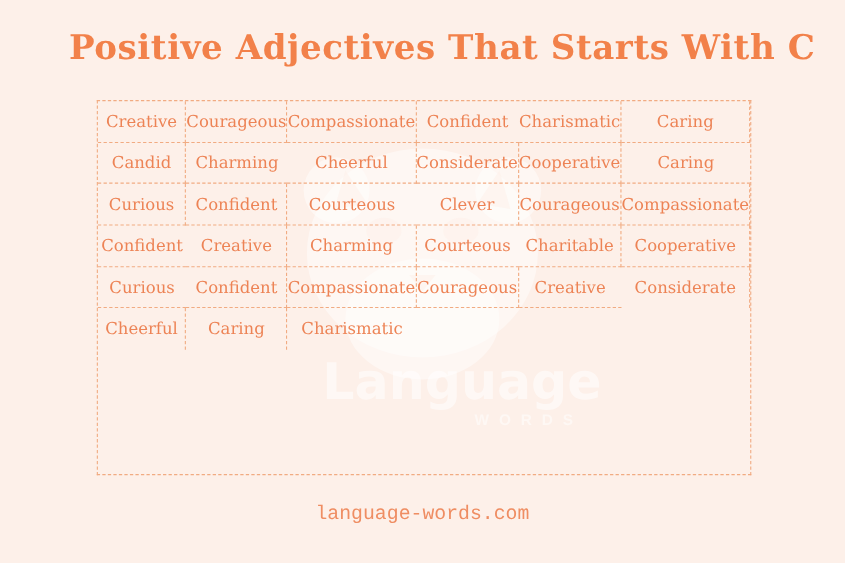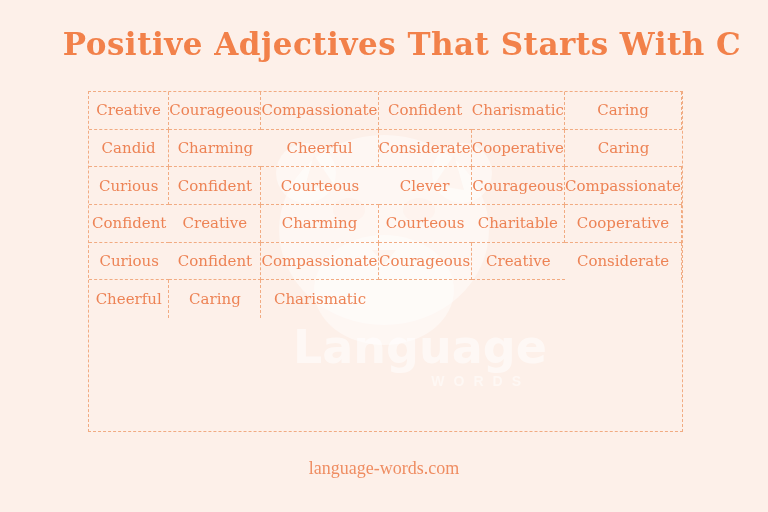--- a/index.html
+++ b/index.html
@@ -83,21 +83,21 @@
   .cell.last-col { border-right: none; }
   .cell.last-row { border-bottom: none; }
   .footer {
     position: absolute;
     top: 458px;
     left: 0;
     width: 768px;
     text-align: center;
     font-size: 18px;
     color: #ef8d62;
-    font-family: Liberation Serif, serif;
+    font-family: Liberation Mono, monospace;
     z-index: 1;
   }
 </style>
 </head>
 <body>
 
 <h1 class="title">Positive Adjectives That Starts With C</h1>
 
 <div class="watermark">
   <svg width="260" height="280" viewBox="0 0 260 280">

